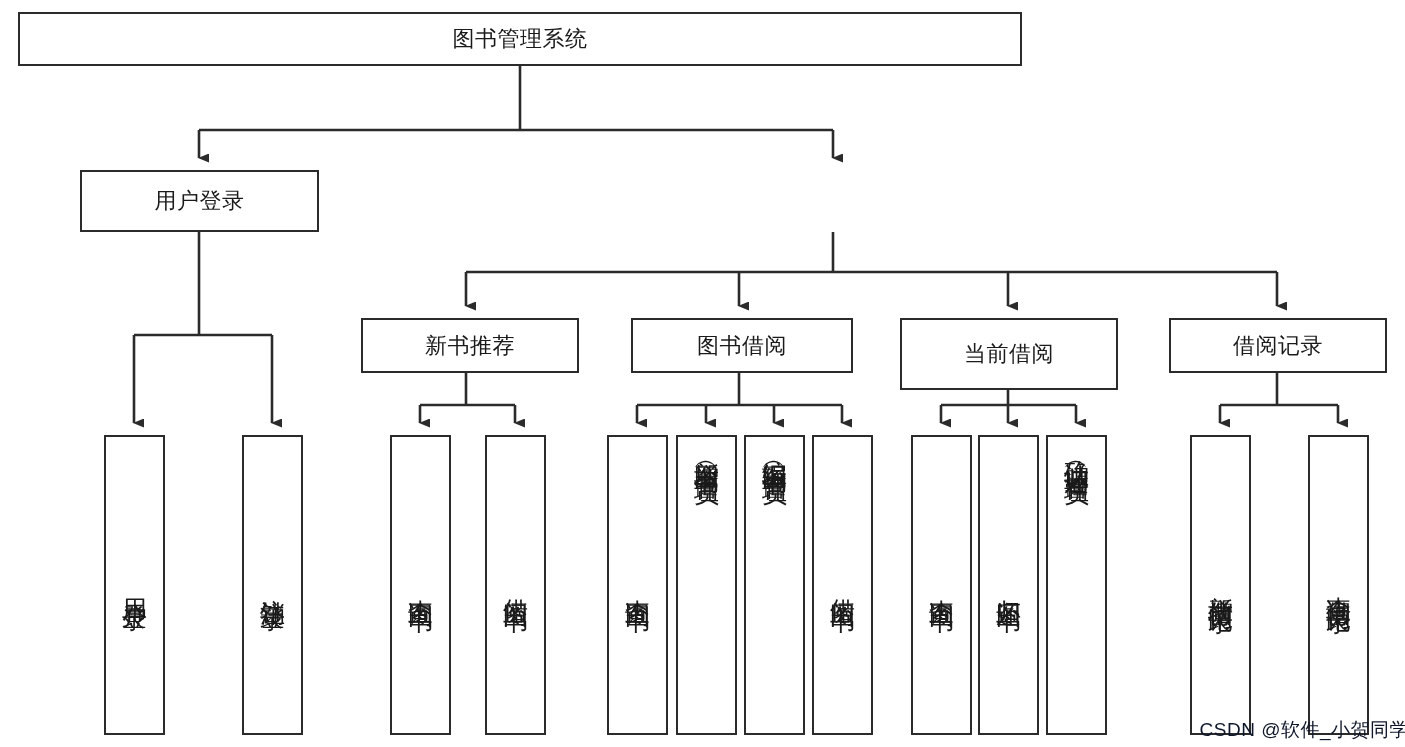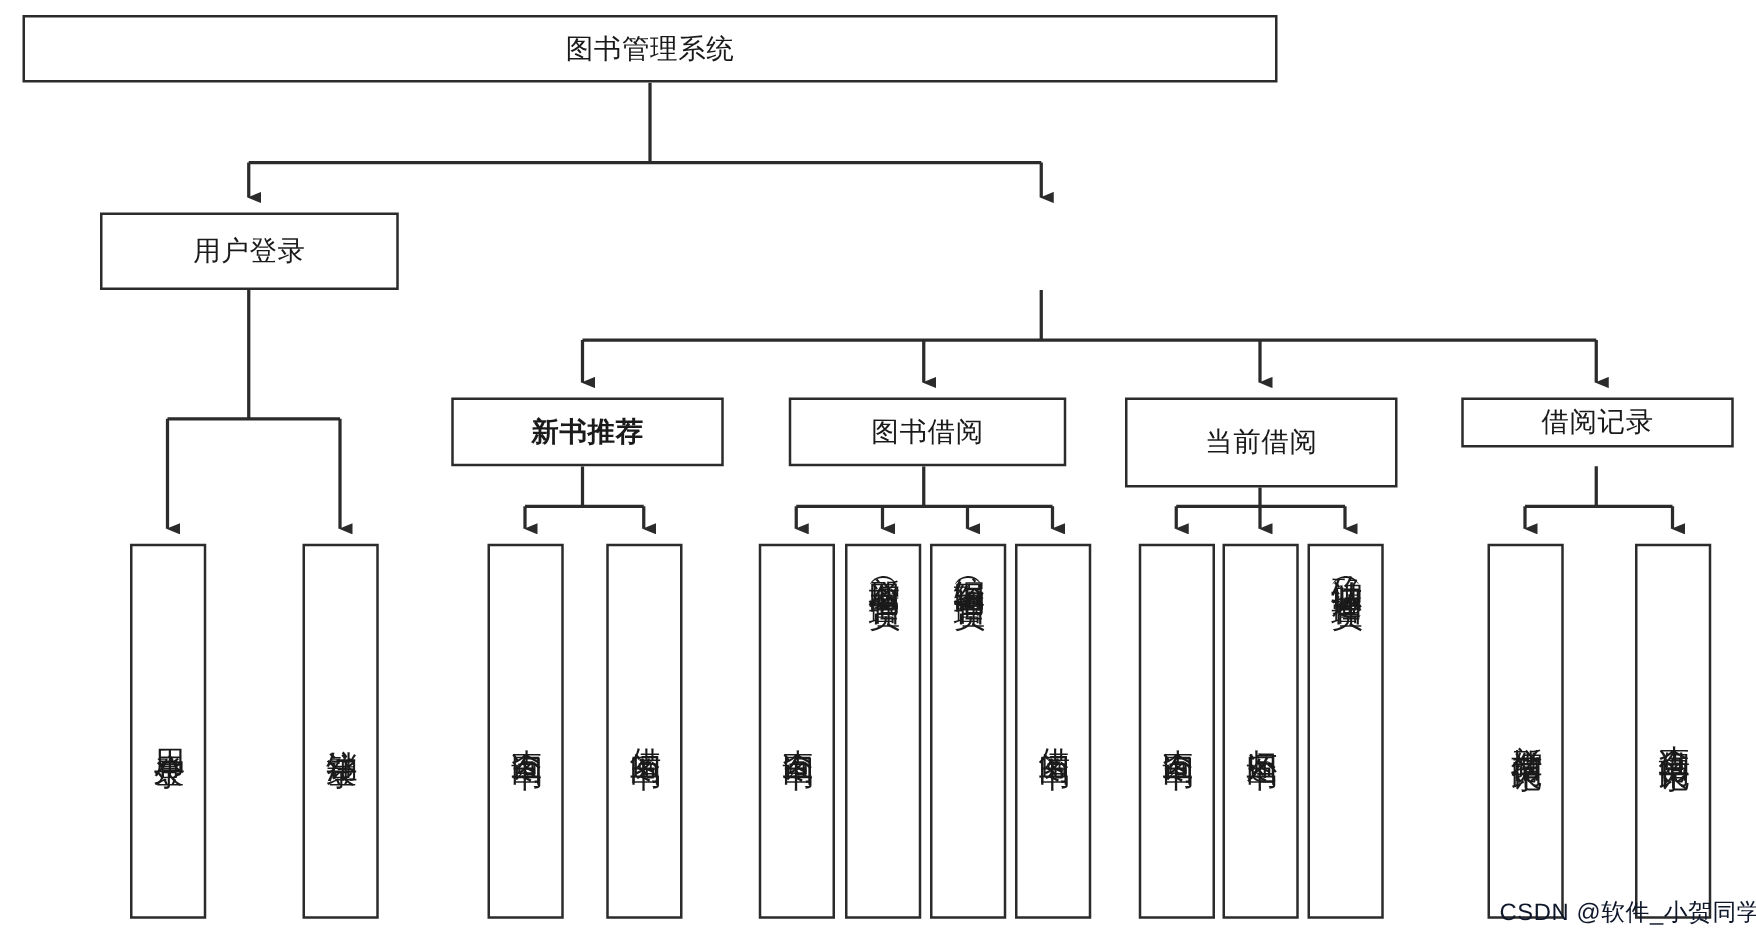--- a/index.html
+++ b/index.html
@@ -112,30 +112,30 @@
   </svg>
 
   <div class="node" style="left:18px;top:12px;width:1004px;height:54px;">
     <span class="node-label">图书管理系统</span>
   </div>
 
   <div class="node" style="left:80px;top:170px;width:239px;height:62px;">
     <span class="node-label">用户登录</span>
   </div>
 
-  <div class="node" style="left:361px;top:318px;width:218px;height:55px;font-weight:bold;">
+  <div class="node" style="left:361px;top:318px;width:218px;height:55px;">
     <span class="node-label">新书推荐</span>
   </div>
   <div class="node" style="left:631px;top:318px;width:222px;height:55px;">
     <span class="node-label">图书借阅</span>
   </div>
   <div class="node" style="left:900px;top:318px;width:218px;height:72px;">
     <span class="node-label">当前借阅</span>
   </div>
-  <div class="node" style="left:1169px;top:318px;width:218px;height:40px;">
+  <div class="node" style="left:1169px;top:318px;width:218px;height:55px;">
     <span class="node-label">借阅记录</span>
   </div>
 
   <div class="node leaf centered" style="left:104px;top:435px;width:61px;height:300px;">
     <span class="node-label">用户登录</span>
   </div>
   <div class="node leaf centered" style="left:242px;top:435px;width:61px;height:300px;">
     <span class="node-label">注销登录</span>
   </div>
 

